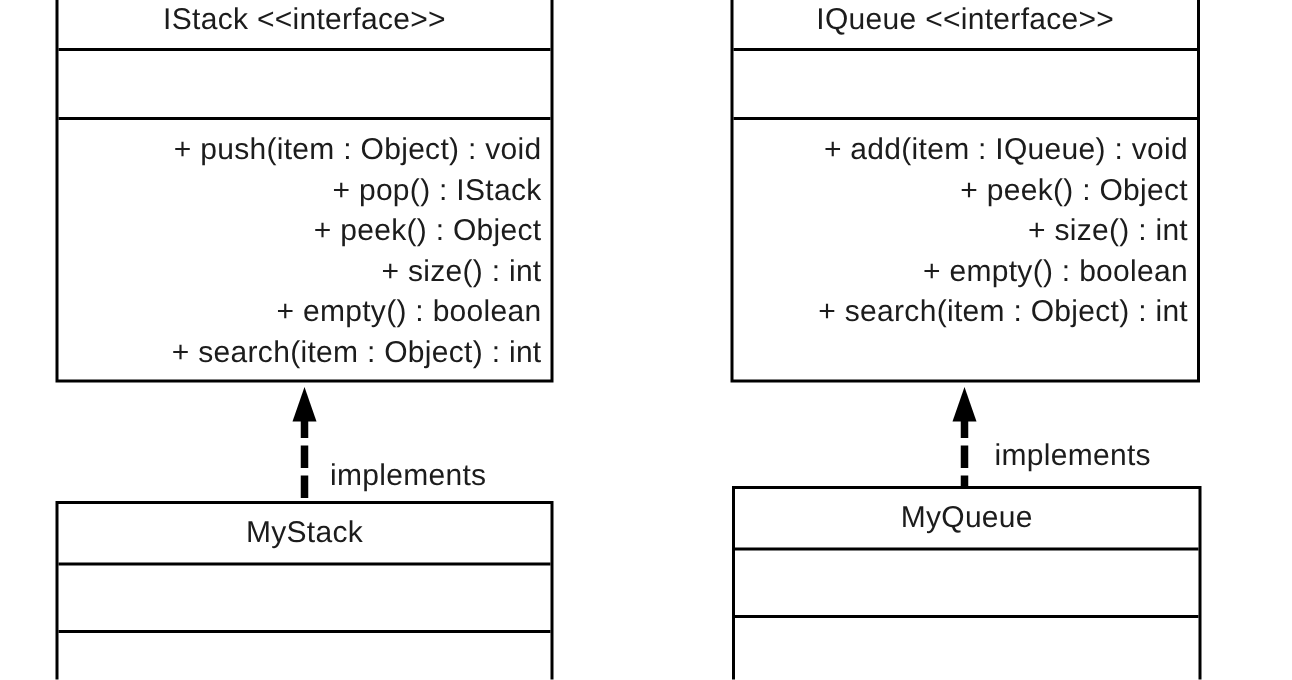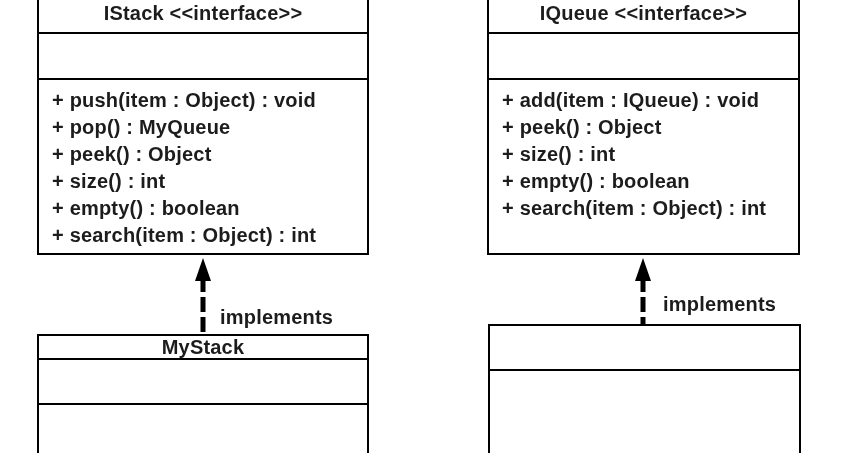--- a/index.html
+++ b/index.html
@@ -4,21 +4,21 @@
 <style>
   * { margin: 0; padding: 0; box-sizing: border-box; }
   html, body { width: 861px; height: 453px; }
   body {
     position: relative;
     overflow: hidden;
     background: #ffffff;
     font-family: "Liberation Sans", sans-serif;
     color: #1c1c1c;
   }
-  .canvas { position: absolute; inset: 0; font-weight: bold; }
+  .canvas { position: absolute; inset: 0; }
 
   .uml-box {
     position: absolute;
     background: #ffffff;
     border: 2px solid #000000;
     display: flex;
     flex-direction: column;
   }
   .compartment { border-bottom: 2px solid #000000; }
   .compartment:last-child { border-bottom: none; flex: 1 1 auto; }
@@ -33,29 +33,30 @@
   }
 
   .c-methods {
     padding: 7px 6px 0 13px;
     font-size: 20px;
     letter-spacing: 0.2px;
   }
   .method-line {
     line-height: 27px;
     white-space: nowrap;
+    text-align: right;
   }
 
   
   #istack-box  { left: 37px;  top: -8px;  width: 332px; height: 263px; }
   #istack-box  .c-title   { height: 40px; }
   #istack-box  .c-attrs   { height: 46px; }
 
   #mystack-box { left: 37px;  top: 334px; width: 332px; height: 140px; }
-  #mystack-box .c-title   { height: 24px; }
+  #mystack-box .c-title   { height: 41px; }
   #mystack-box .c-attrs   { height: 45px; }
 
   
   #iqueue-box  { left: 487px; top: -8px;  width: 313px; height: 263px; }
   #iqueue-box  .c-title   { height: 40px; }
   #iqueue-box  .c-attrs   { height: 46px; }
 
   #myqueue-box { left: 488px; top: 324px; width: 313px; height: 150px; }
   #myqueue-box .c-title   { height: 41px; }
   #myqueue-box .c-attrs   { height: 45px; }
@@ -80,21 +81,21 @@
 </head>
 <body>
 
 <div class="canvas">
 
   <div class="uml-box" id="istack-box">
     <div class="compartment c-title">IStack &lt;&lt;interface&gt;&gt;</div>
     <div class="compartment c-attrs"></div>
     <div class="compartment c-methods">
         <div class="method-line">+ push(item : Object) : void</div>
-        <div class="method-line">+ pop() : MyQueue</div>
+        <div class="method-line">+ pop() : IStack</div>
         <div class="method-line">+ peek() : Object</div>
         <div class="method-line">+ size() : int</div>
         <div class="method-line">+ empty() : boolean</div>
         <div class="method-line">+ search(item : Object) : int</div>
       </div>
   </div>
 
   <div class="uml-box" id="iqueue-box">
     <div class="compartment c-title">IQueue &lt;&lt;interface&gt;&gt;</div>
     <div class="compartment c-attrs"></div>
@@ -121,17 +122,18 @@
   <div class="rel-label" id="implements-left">implements</div>
   <div class="rel-label" id="implements-right">implements</div>
 
   <div class="uml-box" id="mystack-box">
     <div class="compartment c-title">MyStack</div>
     <div class="compartment c-attrs"></div>
     <div class="compartment c-methods"></div>
   </div>
 
   <div class="uml-box" id="myqueue-box">
+    <div class="compartment c-title">MyQueue</div>
     <div class="compartment c-attrs"></div>
     <div class="compartment c-methods"></div>
   </div>
 
 </div>
 
 </body></html>

